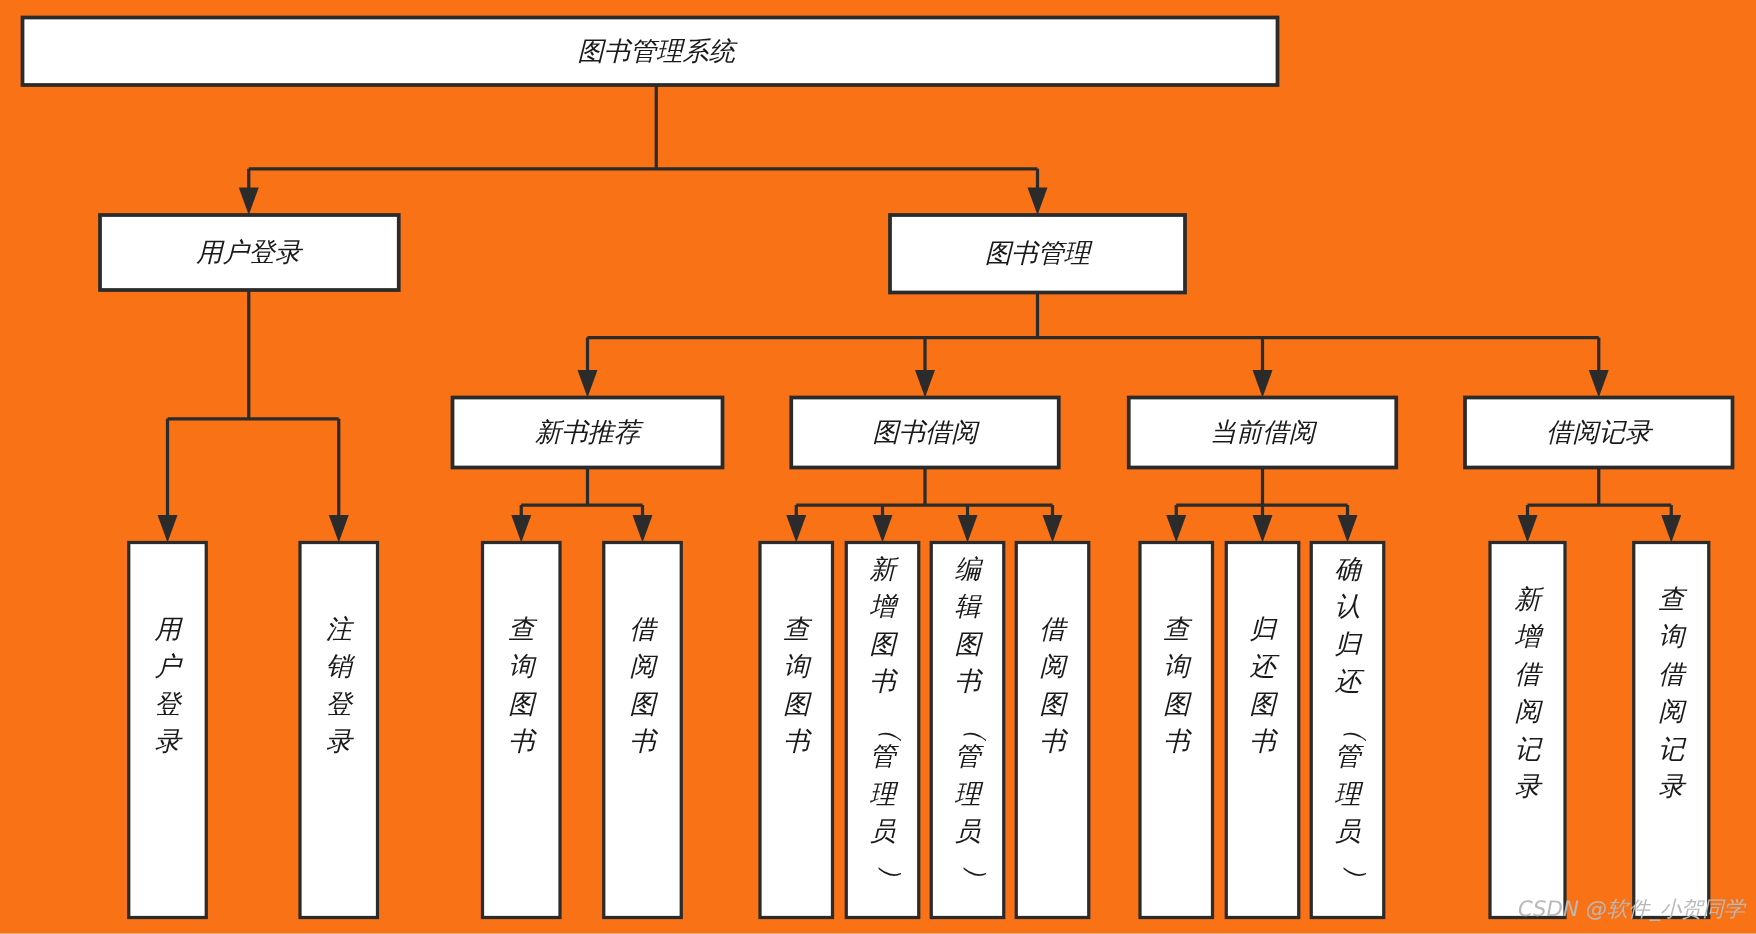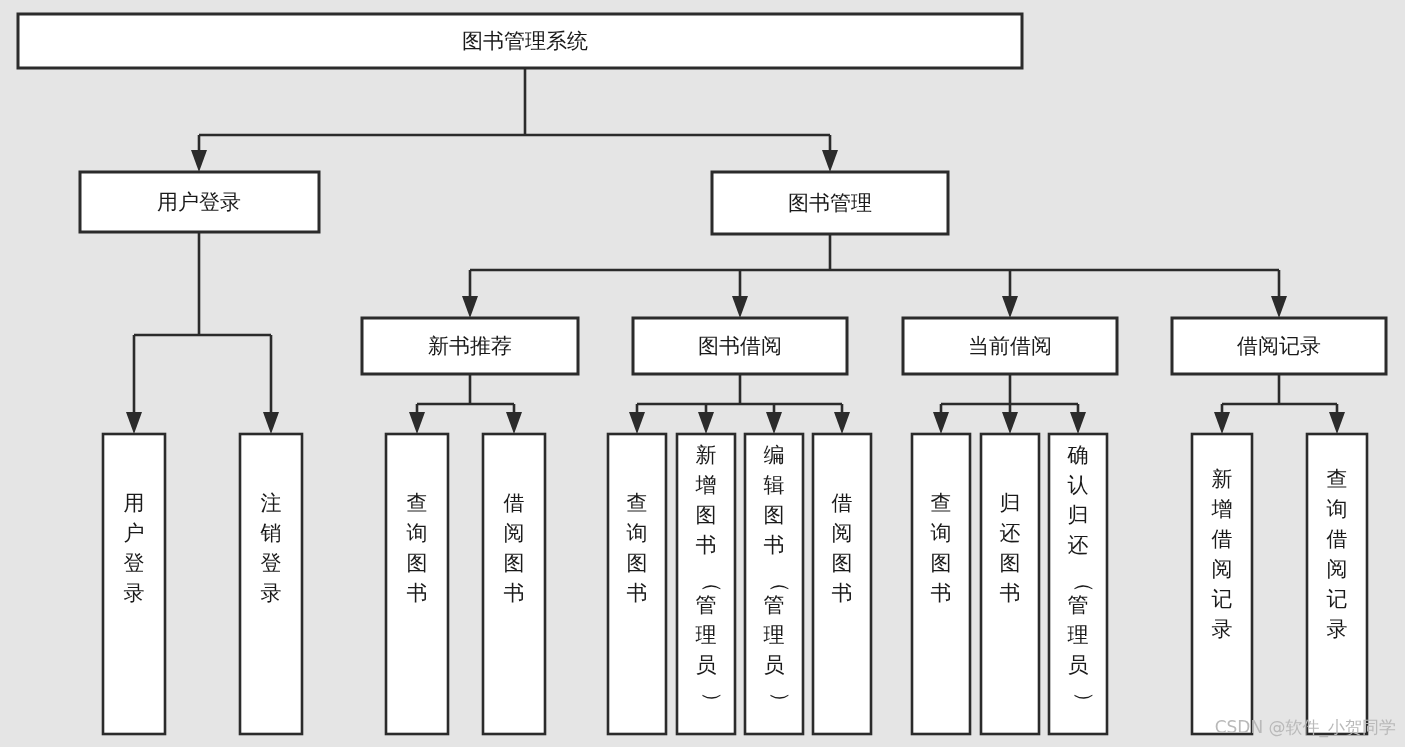--- a/index.html
+++ b/index.html
@@ -11,21 +11,22 @@
   body {
     width: 1405px;
     height: 747px;
     font-family: "DejaVu Sans", "Liberation Sans", sans-serif;
     overflow: hidden;
   }
   #diagram-root {
     position: relative;
     width: 1405px;
     height: 747px;
-    background: #e5e5e5;
+    background: #f97316;
+    font-style: italic;
   }
   svg.diagram-canvas {
     position: absolute;
     left: 0;
     top: 0;
     width: 1405px;
     height: 747px;
     display: block;
   }
   .node-rect {

